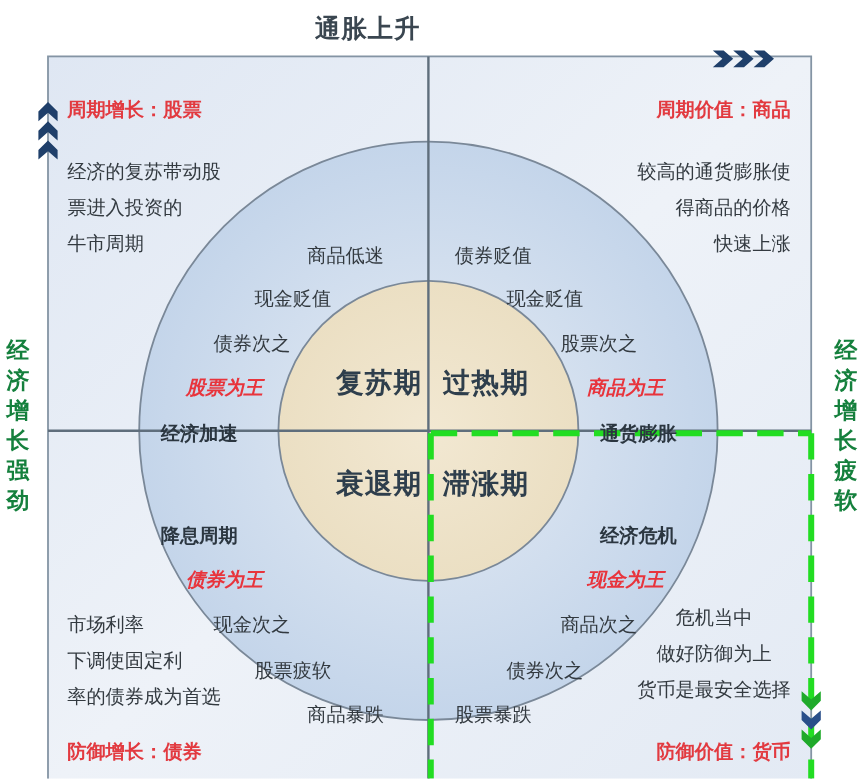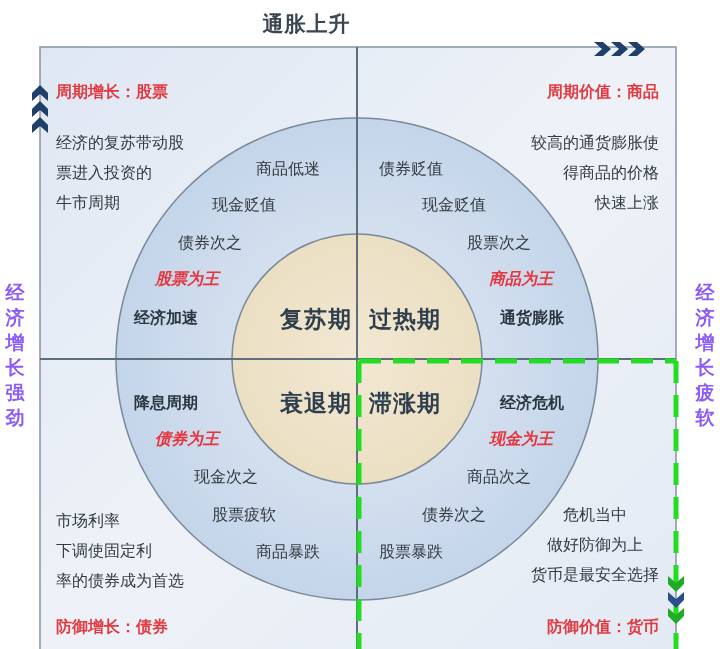--- a/index.html
+++ b/index.html
@@ -1,23 +1,23 @@
 <!DOCTYPE html>
 <html><head>
 <meta charset="utf-8">
 <style>
   html, body { margin:0; padding:0; }
   body { width:720px; height:649px; background:#ffffff; position:relative; overflow:hidden;
          font-family:"DejaVu Sans", "Liberation Sans", sans-serif; }
   .abs { position:absolute; }
   .title-top { left:0; width:613px; top:10px; text-align:center; font-size:21px; font-weight:bold; color:#3a4650; letter-spacing:1px; }
-  .vlabel { font-size:19px; font-weight:bold; color:#8b5cf6; line-height:25px; width:26px; text-align:center; }
+  .vlabel { font-size:19px; font-weight:bold; color:#15803d; line-height:25px; width:26px; text-align:center; }
   .vlabel span { display:block; }
   svg.diagram { position:absolute; left:0; top:0; }
-  .txt { position:absolute; font-size:16px; color:#333a40; white-space:nowrap; line-height:30px; }
+  .txt { position:absolute; font-size:16px; color:#333a40; white-space:nowrap; line-height:30px;margin-top:44px; }
   .red { color:#e8343c; font-weight:bold;font-style:italic; }
   .bold { font-weight:bold; color:#2b3640; }
   .heading { font-size:16px; font-weight:bold; color:#e23a40; position:absolute; white-space:nowrap; }
   .phase { position:absolute; font-size:23px; font-weight:bold; color:#2e3e4c; white-space:nowrap; letter-spacing:1px; }
   .para { position:absolute; font-size:16px; color:#333a40; line-height:30px; }
   .para div { white-space:nowrap; }
 </style>
 </head>
 <body>
 
@@ -104,21 +104,21 @@
 <div class="txt" style="left:379px; top:154px;">债券贬值</div>
 <div class="txt" style="left:422px; top:190px;">现金贬值</div>
 <div class="txt" style="left:467px; top:228px;">股票次之</div>
 <div class="txt red" style="left:489px; top:264px;">商品为王</div>
 <div class="txt bold" style="left:500px; top:303px;">通货膨胀</div>
 <div class="phase" style="left:369px; top:304px;">过热期</div>
 
 <div class="phase" style="left:280px; top:388px;">衰退期</div>
 <div class="txt bold" style="left:134px; top:388px;">降息周期</div>
 <div class="txt red" style="left:155px; top:424px;">债券为王</div>
-<div class="txt" style="left:194px; top:462px;">现金次之</div>
+<div class="txt" style="left:178px; top:462px;">现金次之</div>
 <div class="txt" style="left:212px; top:500px;">股票疲软</div>
 <div class="txt" style="left:256px; top:537px;">商品暴跌</div>
 <div class="para" style="left:56px; top:506px;">
   <div>市场利率</div>
   <div>下调使固定利</div>
   <div>率的债券成为首选</div>
 </div>
 <div class="heading" style="left:56px; top:617px;">防御增长：债券</div>
 
 <div class="phase" style="left:369px; top:388px;">滞涨期</div>

